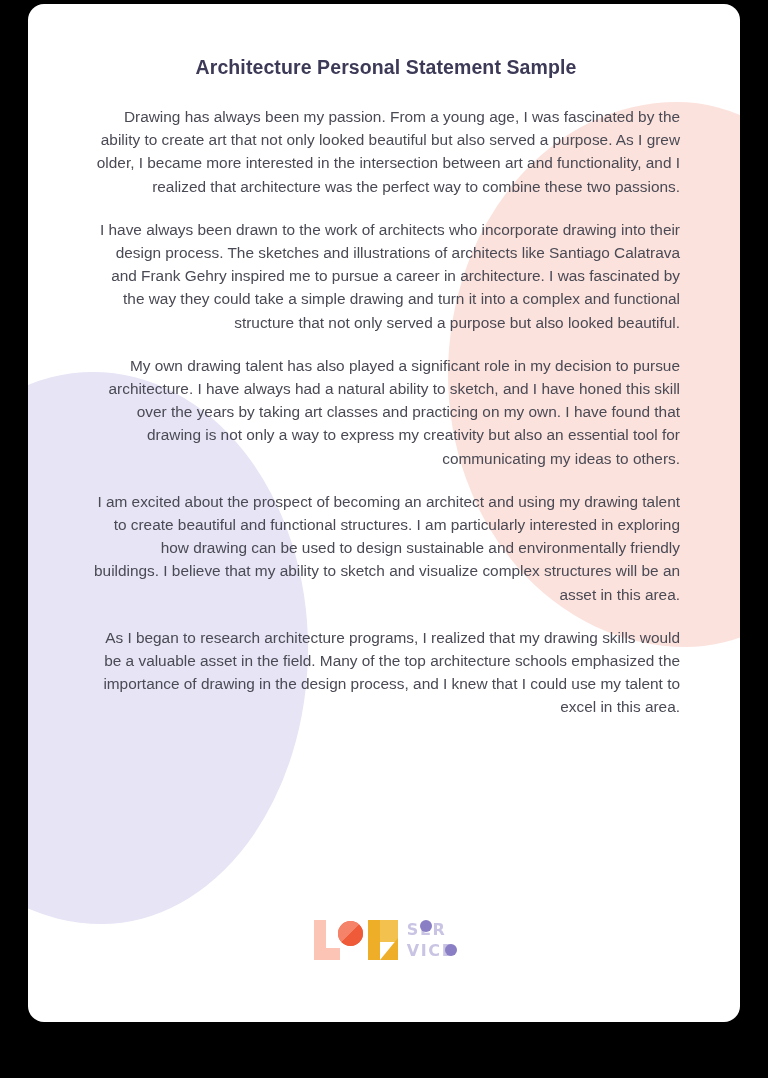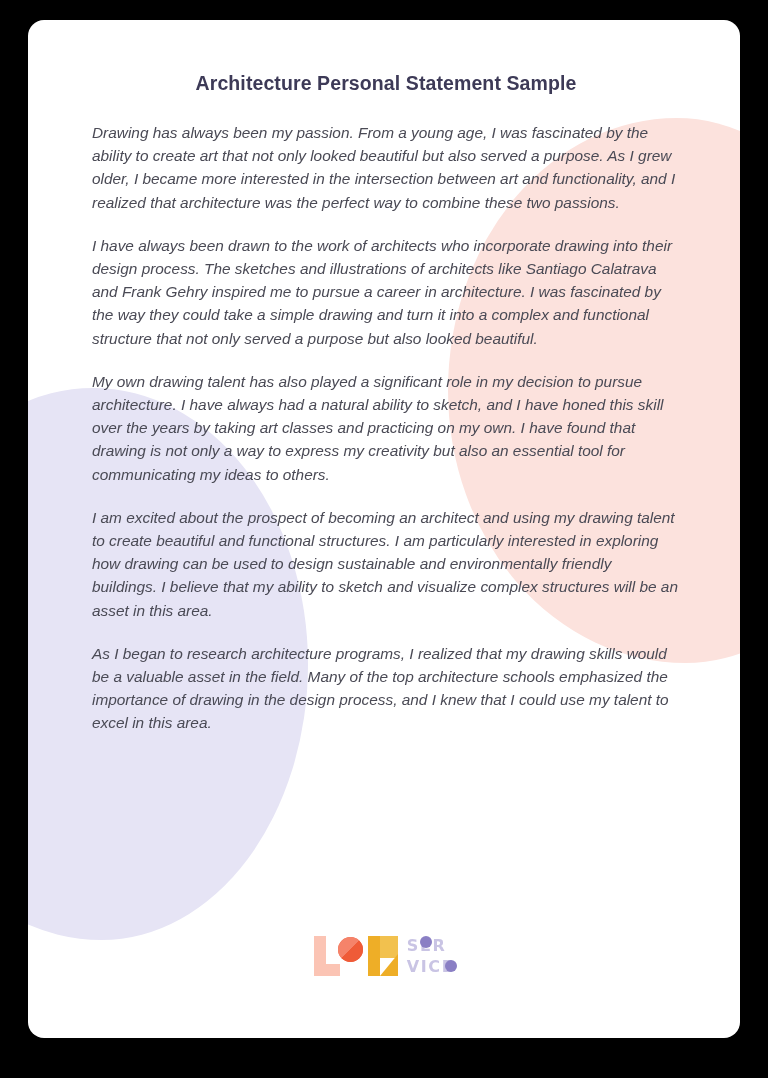--- a/index.html
+++ b/index.html
@@ -16,21 +16,21 @@
     position: relative;
     width: 768px;
     height: 1078px;
     background: #000000;
   }
 
   
   #page-card {
     position: absolute;
     left: 28px;
-    top: 20px;
+    top: 4px;
     width: 712px;
     height: 1018px;
     background: #ffffff;
     border-radius: 16px;
     overflow: hidden;
     box-shadow: 0 14px 34px rgba(0,0,0,0.55);
   }
 
   
   .blob {
@@ -73,22 +73,21 @@
     text-align: center;
     letter-spacing: 0.1px;
     margin-bottom: 26px;
   }
 
   .doc-paragraph {
     font-size: 15.4px;
     line-height: 23.2px;
     color: #4a4a55;
     margin-bottom: 20px;
-    text-align: left;
-    font-style: italic;
+    text-align: right;
   }
 
   
   #footer-logo {
     position: absolute;
     z-index: 3;
     left: 0;
     right: 0;
     top: 912px;
     display: flex;

